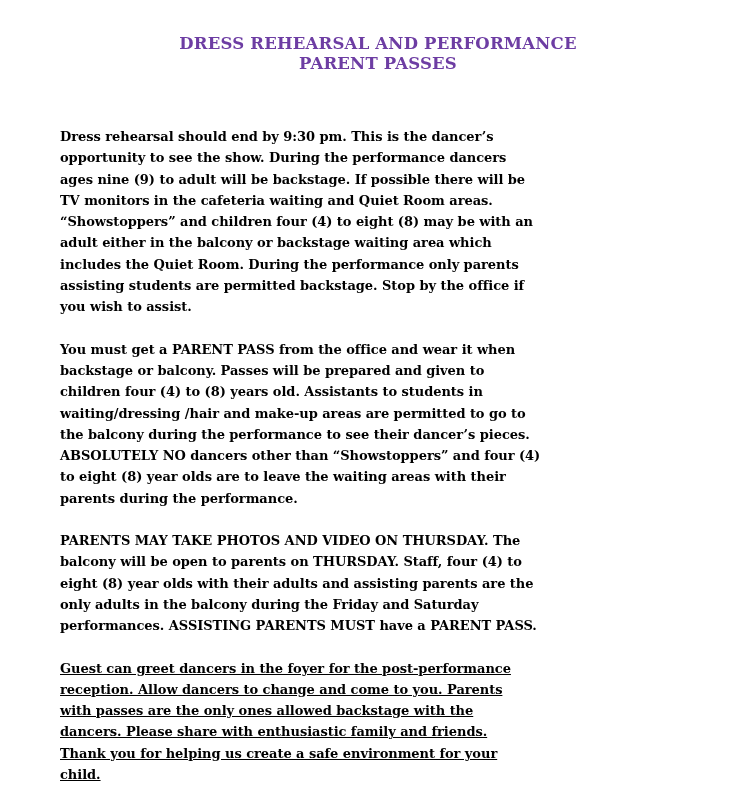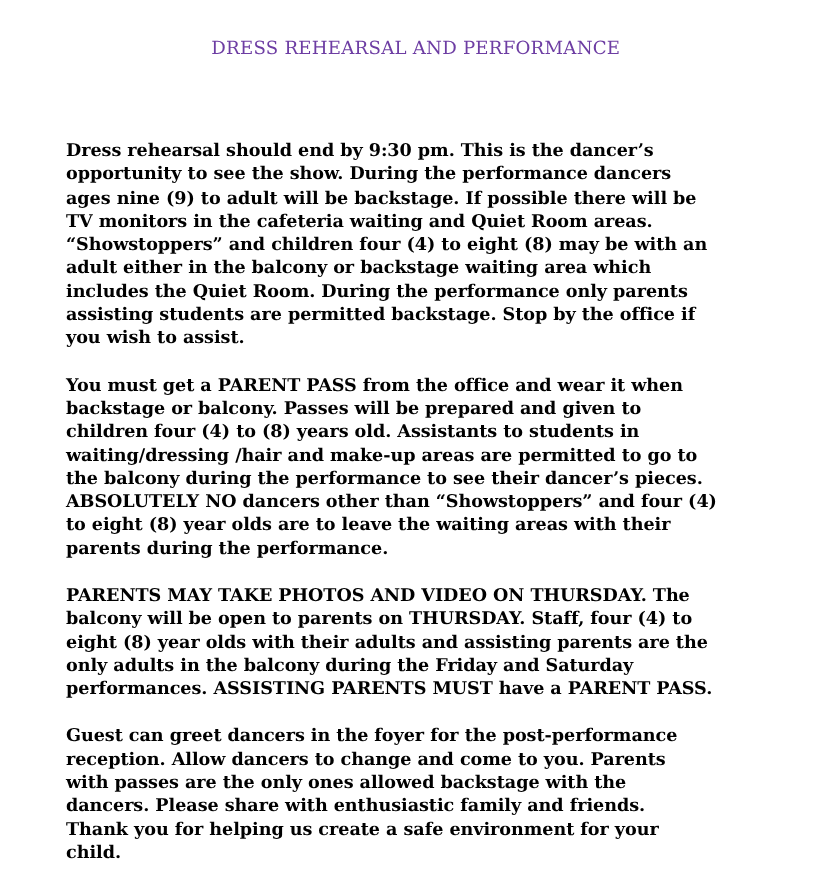--- a/index.html
+++ b/index.html
@@ -29,55 +29,57 @@
     position: absolute;
     left: 0;
     right: 0;
     top: 34px;
     text-align: center;
   }
   .title-line {
     display: block;
     color: #6d3da3;
     font-family: "DejaVu Serif", "Liberation Serif", serif;
-    font-weight: normal;
+    font-weight: bold;
     font-size: 16.5px;
     line-height: 20px;
     letter-spacing: 0.2px;
     white-space: nowrap;
   }
 
   
   .body-block {
     position: absolute;
     left: 60px;
     top: 126px;
     width: 650px;
   }
   .para {
     color: #000000;
     font-family: "DejaVu Serif", "Liberation Serif", serif;
     font-weight: bold;
-    font-size: 16px;
+    font-size: 13px;
     line-height: 21.3px;
     letter-spacing: -0.05px;
     margin: 0 0 21px 0;
     white-space: pre-line;
   }
   .para:last-child {
     margin-bottom: 16px;
+    text-decoration: underline;
   }
 </style>
 </head>
 <body>
 
 <div class="page">
 
   <div class="title-block">
     <span class="title-line">DRESS REHEARSAL AND PERFORMANCE</span>
+    <span class="title-line">PARENT PASSES</span>
   </div>
 
   <div class="body-block">
     <p class="para">Dress rehearsal should end by 9:30 pm.  This is the dancer’s
 opportunity to see the show.  During the performance dancers
 ages nine (9) to adult will be backstage.  If possible there will be
 TV monitors in the cafeteria waiting and Quiet Room areas.
 “Showstoppers” and children four (4) to eight (8) may be with an
 adult either in the balcony or backstage waiting area which
 includes the Quiet Room.  During the performance only parents

